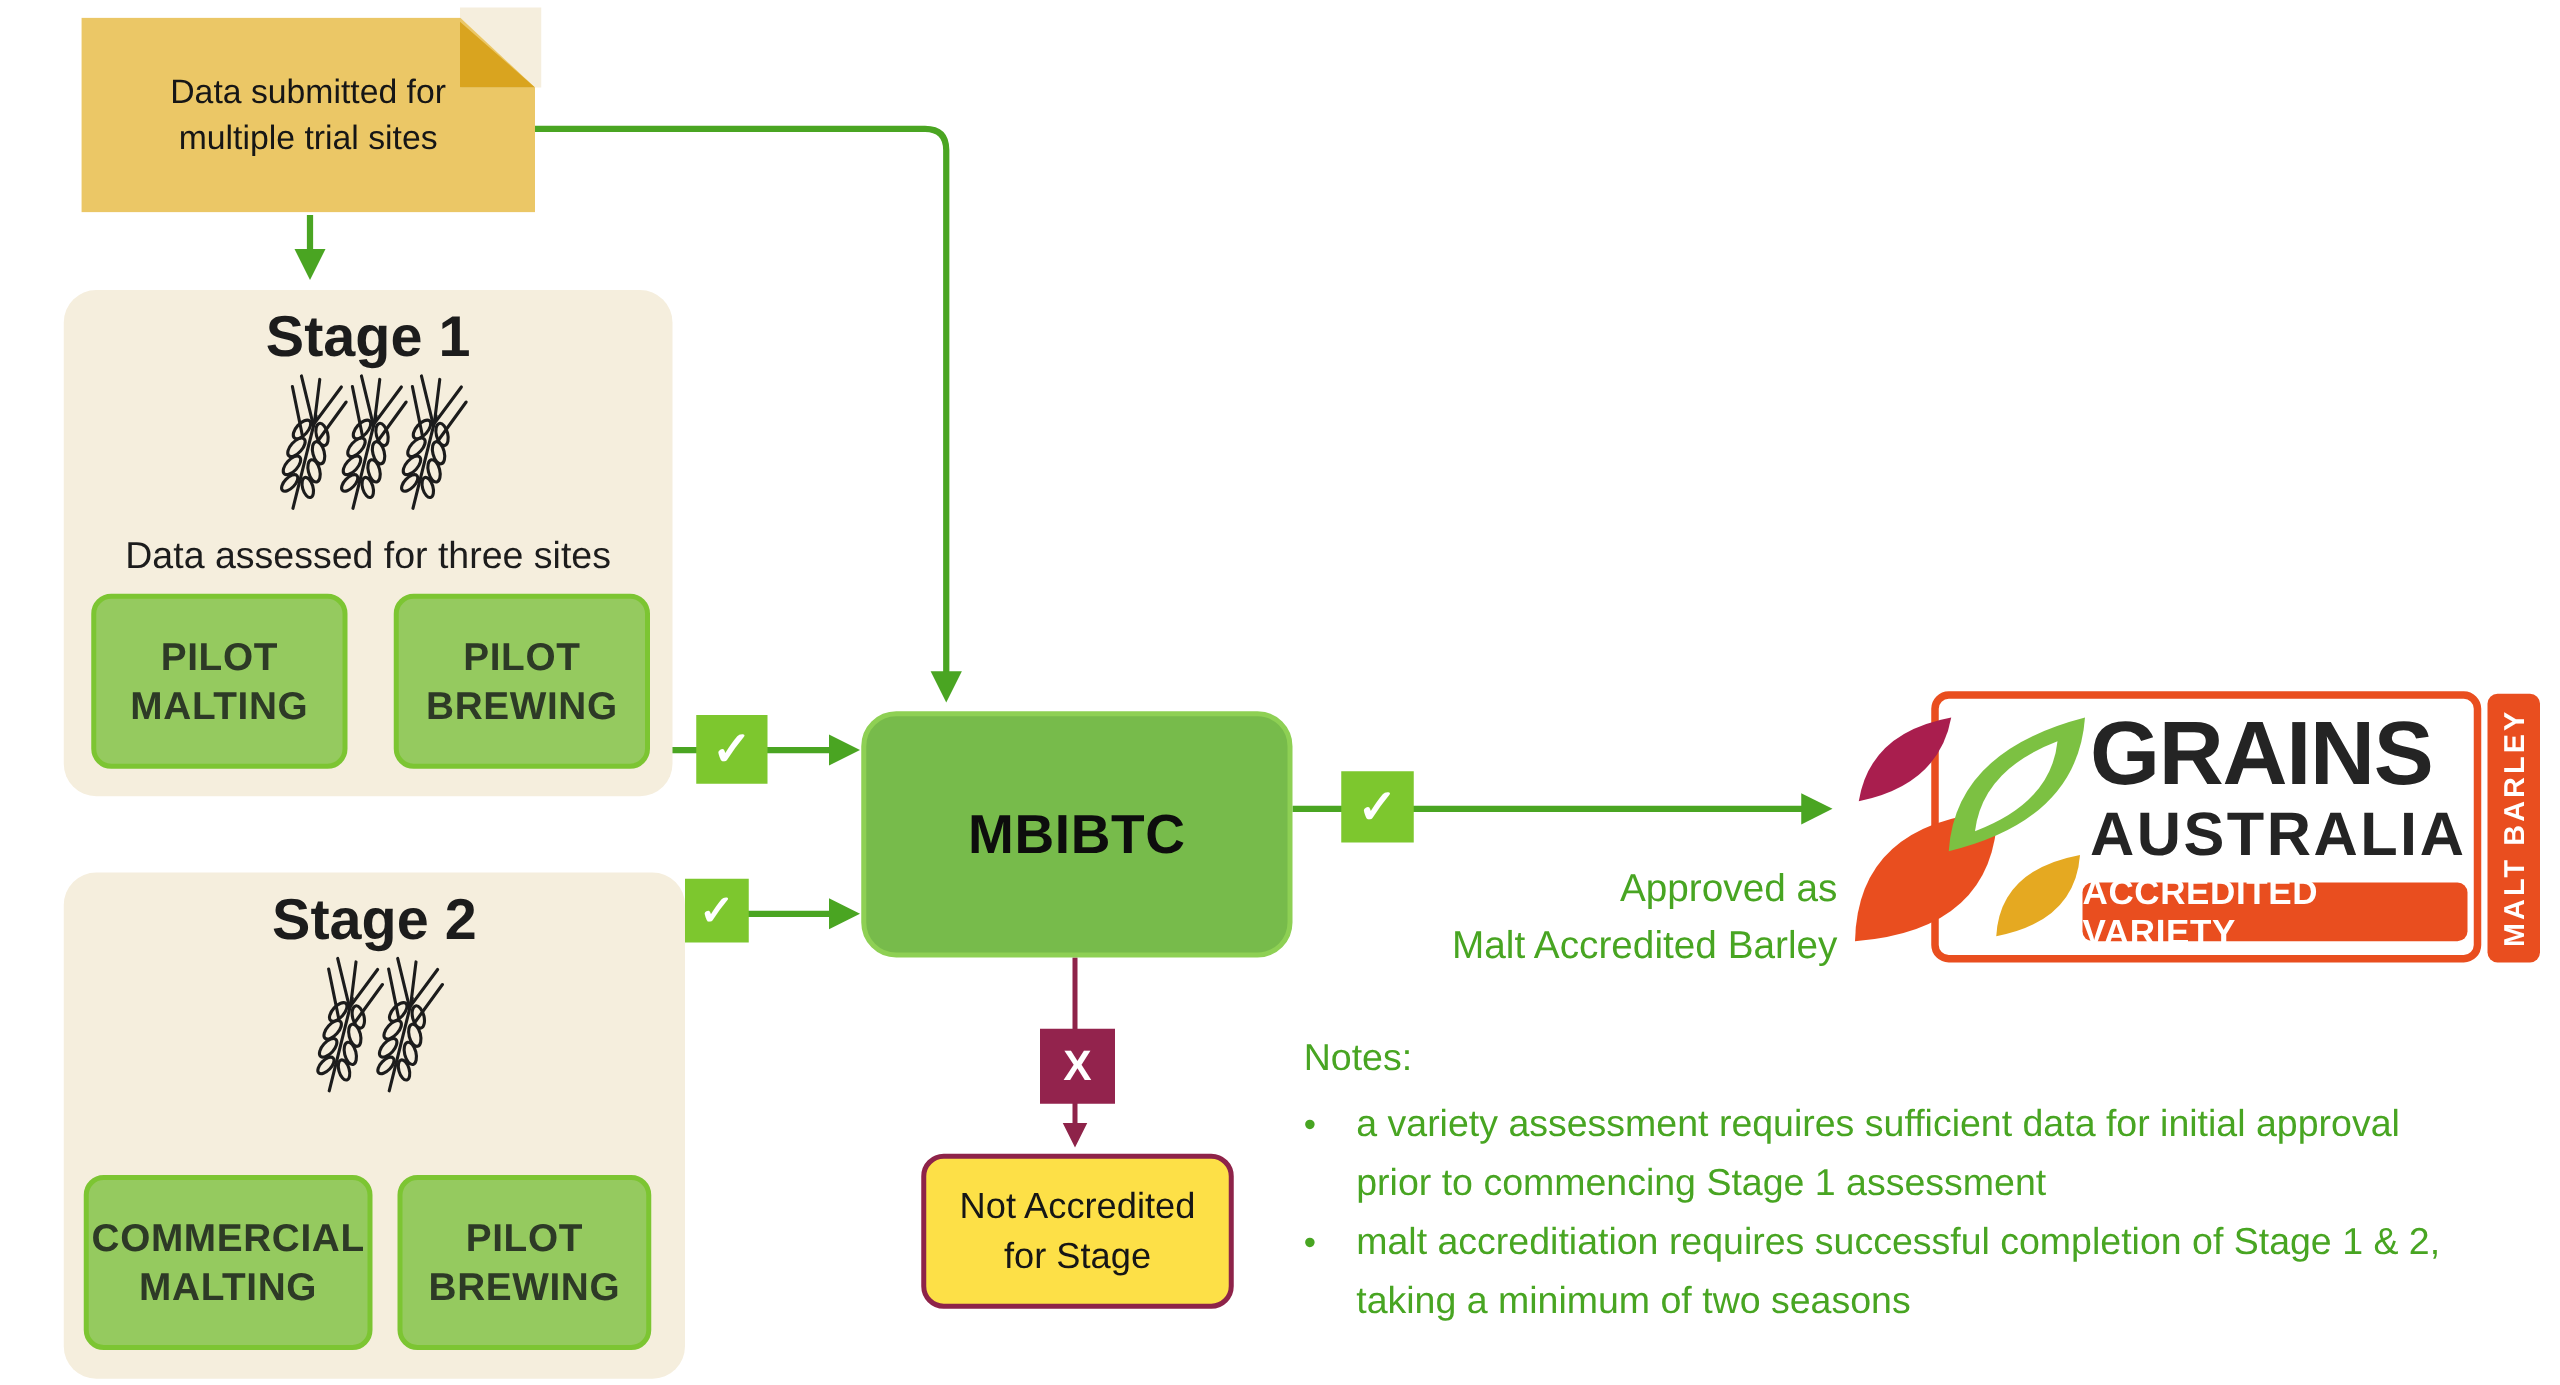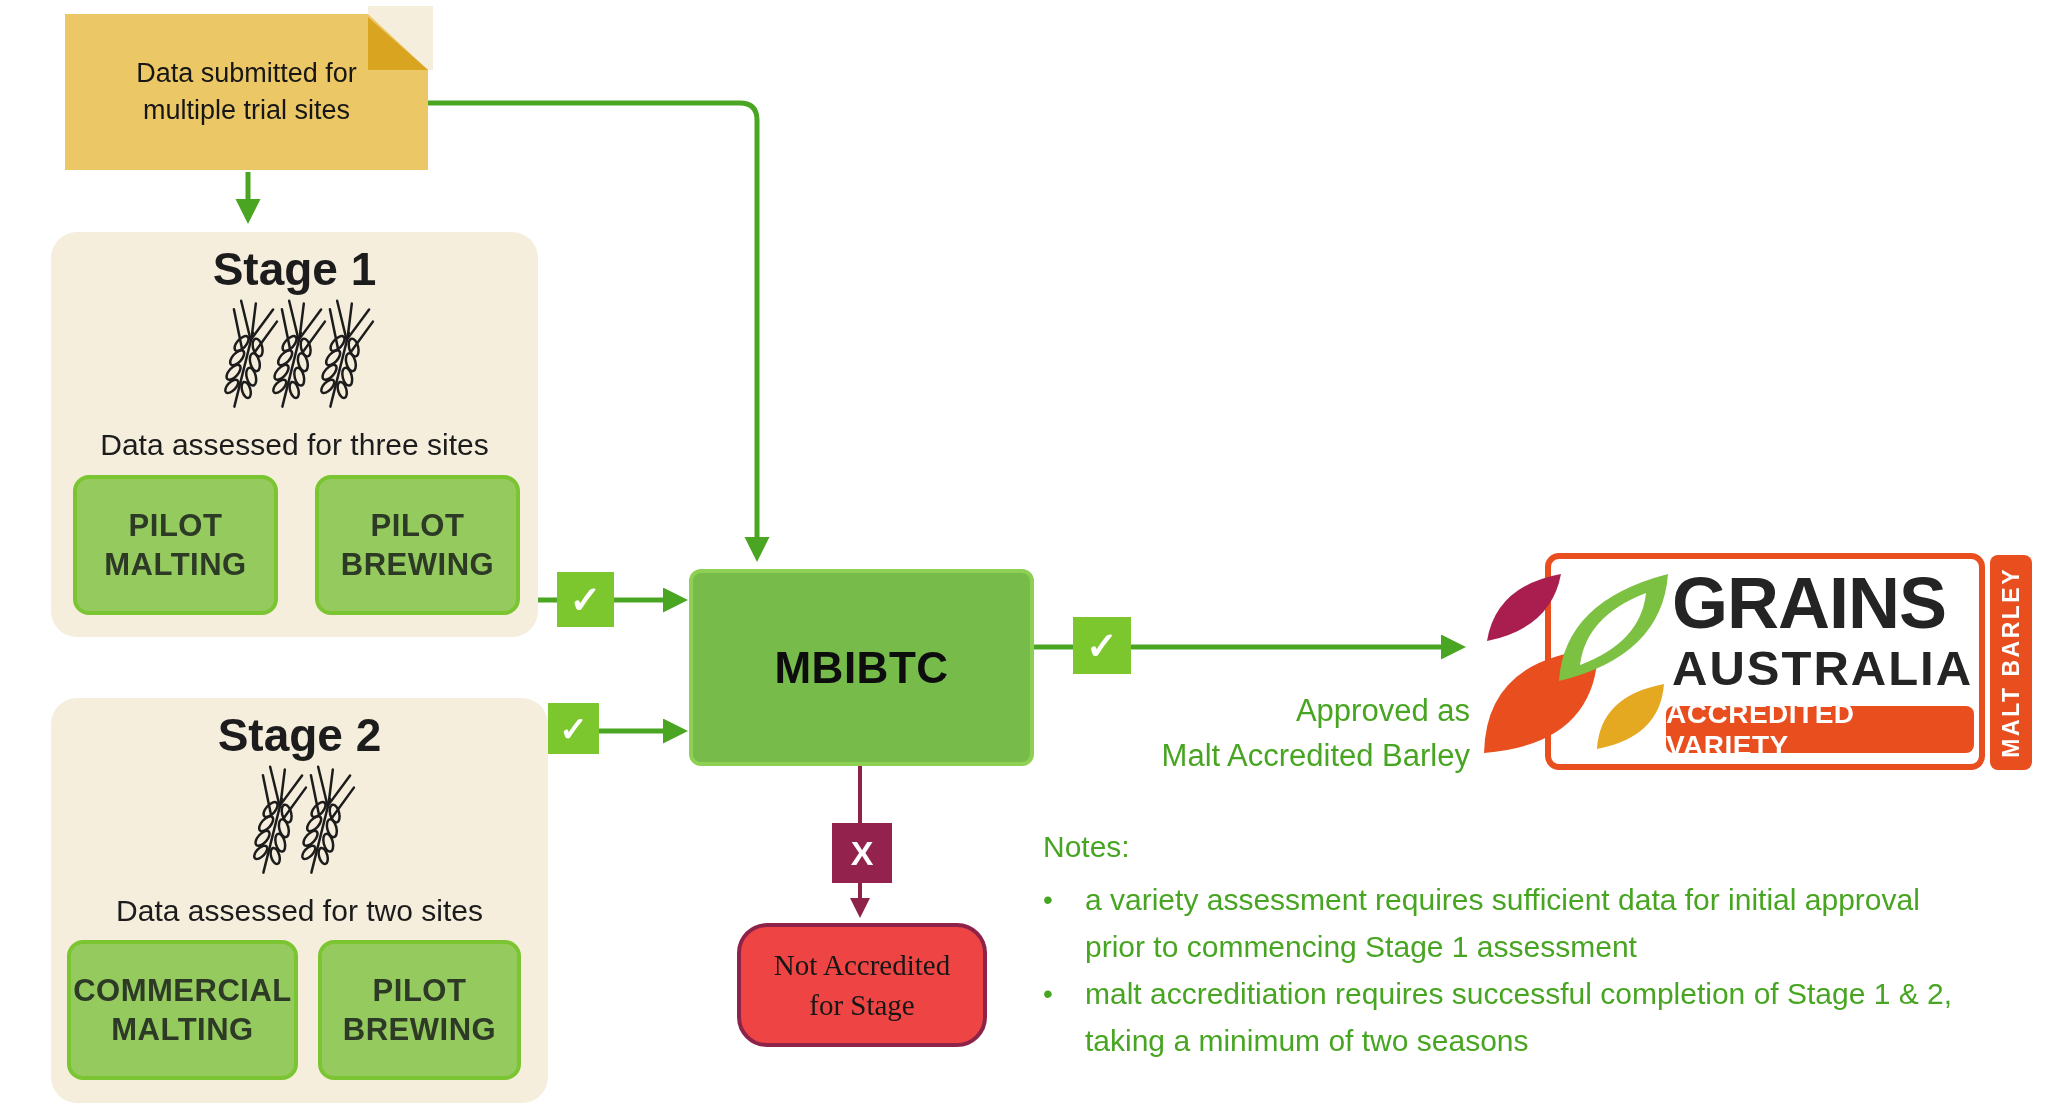--- a/index.html
+++ b/index.html
@@ -43,42 +43,42 @@
     font-size:31px;font-weight:700;line-height:39px;color:#2d3a26;letter-spacing:.5px;
   }
   .s1-chip1{left:22px;top:243px;width:205px;}
   .s1-chip2{left:264px;top:243px;width:205px;}
   .s2-chip1{left:16px;top:242px;width:231px;}
   .s2-chip2{left:267px;top:242px;width:203px;}
 
   
   .committee{
     left:689px;top:569px;width:345px;height:197px;background:#77bb4b;border:4px solid #8ed054;
-    border-radius:12px;box-sizing:border-box;display:flex;align-items:center;justify-content:center;
+    border-radius:28px;box-sizing:border-box;display:flex;align-items:center;justify-content:center;
     font-size:44px;font-weight:700;color:#0d0d0d;z-index:1;letter-spacing:.5px;
   }
 
   
   .check-sq{
     background:#7dc72e;color:#ffffff;display:flex;align-items:center;justify-content:center;
     font-size:38px;font-weight:700;z-index:2;
   }
   .check-s1{left:557px;top:572px;width:57px;height:55px;}
   .check-s2{left:548px;top:703px;width:51px;height:51px;font-size:34px;}
   .check-right{left:1073px;top:617px;width:58px;height:57px;}
   .cross-sq{
     left:832px;top:823px;width:60px;height:60px;background:#93234d;color:#ffffff;
     display:flex;align-items:center;justify-content:center;font-size:34px;font-weight:800;z-index:2;
   }
 
   
   .rejected{
-    left:737px;top:923px;width:250px;height:124px;background:#ef4444;border:4px solid #8e2349;
-    border-radius:30px;box-sizing:border-box;display:flex;flex-direction:column;align-items:center;
-    justify-content:center;font-size:29px;line-height:40px;color:#161616;z-index:1;text-align:center;font-family:Liberation Serif, serif;
+    left:737px;top:923px;width:250px;height:124px;background:#fde047;border:4px solid #8e2349;
+    border-radius:18px;box-sizing:border-box;display:flex;flex-direction:column;align-items:center;
+    justify-content:center;font-size:29px;line-height:40px;color:#161616;z-index:1;text-align:center;
   }
 
   
   .approved{
     left:1120px;top:688px;width:350px;text-align:right;color:#48a522;
     font-size:31px;line-height:45px;z-index:1;
   }
 
   
   .notes{left:1043px;top:830px;width:920px;color:#48a522;font-size:30px;z-index:1;}
@@ -240,21 +240,20 @@
           <ellipse cx="45" cy="52" rx="5.5" ry="11" transform="rotate(-28 45 52)"></ellipse>
           <ellipse cx="24" cy="70" rx="5.5" ry="11" transform="rotate(28 24 70)"></ellipse>
           <ellipse cx="46" cy="70" rx="5.5" ry="11" transform="rotate(-28 46 70)"></ellipse>
           <ellipse cx="24" cy="88" rx="5.5" ry="11" transform="rotate(28 24 88)"></ellipse>
           <ellipse cx="46" cy="88" rx="5.5" ry="11" transform="rotate(-28 46 88)"></ellipse>
           <ellipse cx="26" cy="105" rx="5" ry="10" transform="rotate(30 26 105)"></ellipse>
           <ellipse cx="44" cy="105" rx="5" ry="10" transform="rotate(-30 44 105)"></ellipse>
         </g>
       </svg>
     </div>
-    <div class="stage-caption">Data assessed for two sites</div>
     <div class="chip s2-chip1">COMMERCIAL MALTING</div>
     <div class="chip s2-chip2">PILOT BREWING</div>
   </div>
 
   <div class="abs committee">MBIBTC</div>
 
   <div class="abs check-sq check-s1">✓</div>
   <div class="abs check-sq check-s2">✓</div>
   <div class="abs check-sq check-right">✓</div>
 

